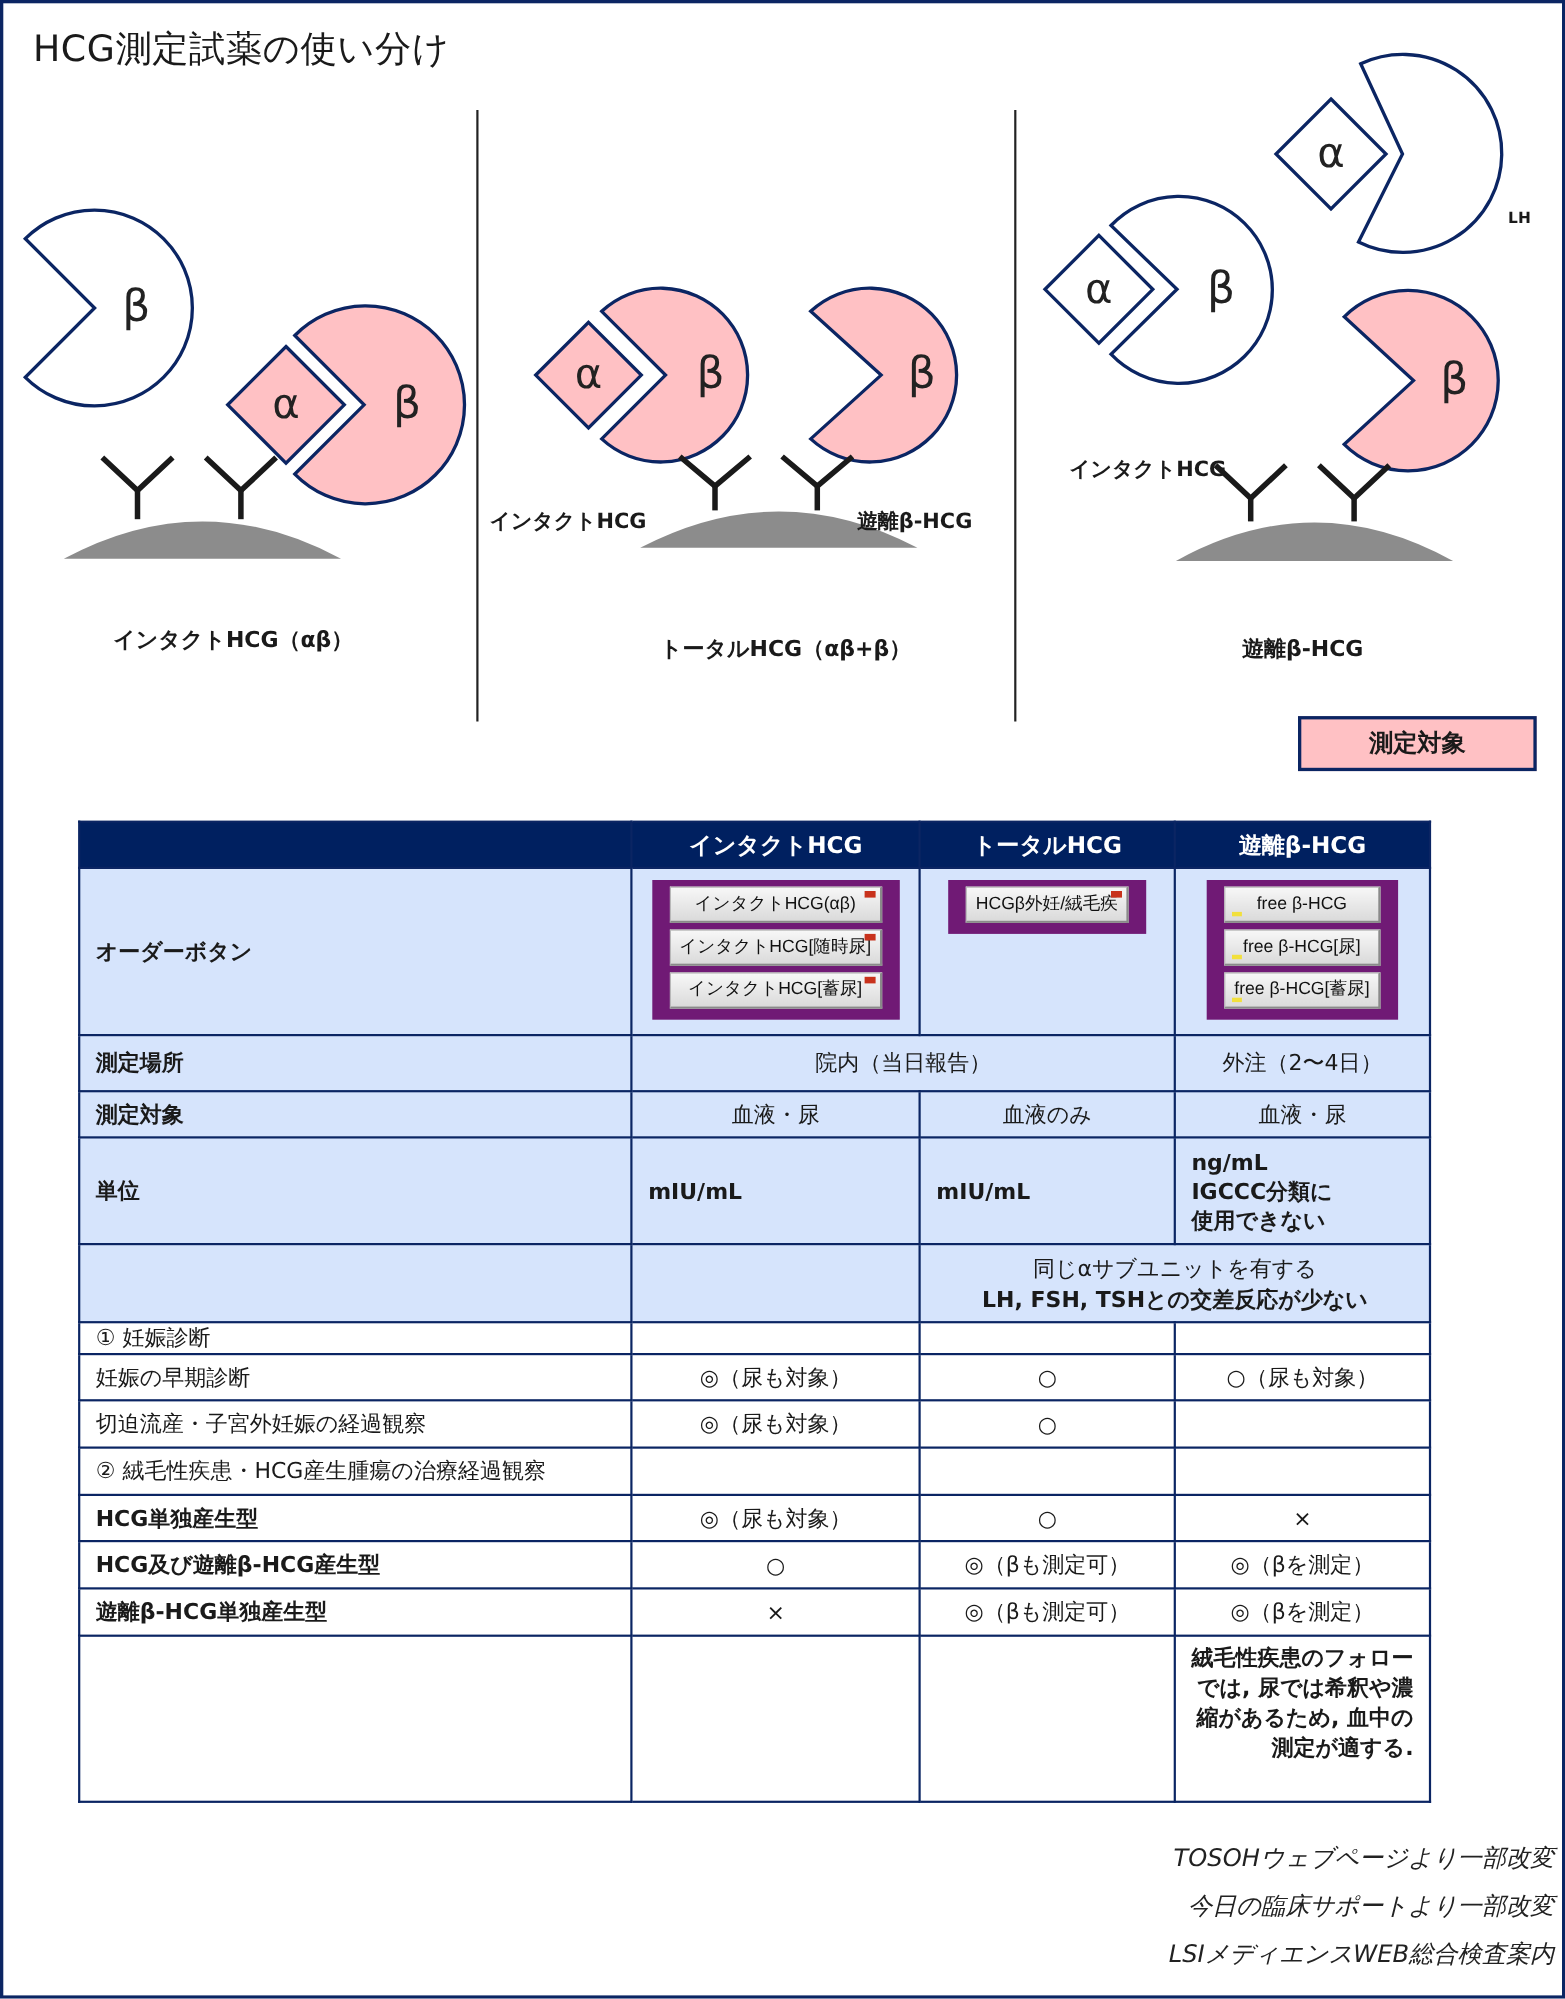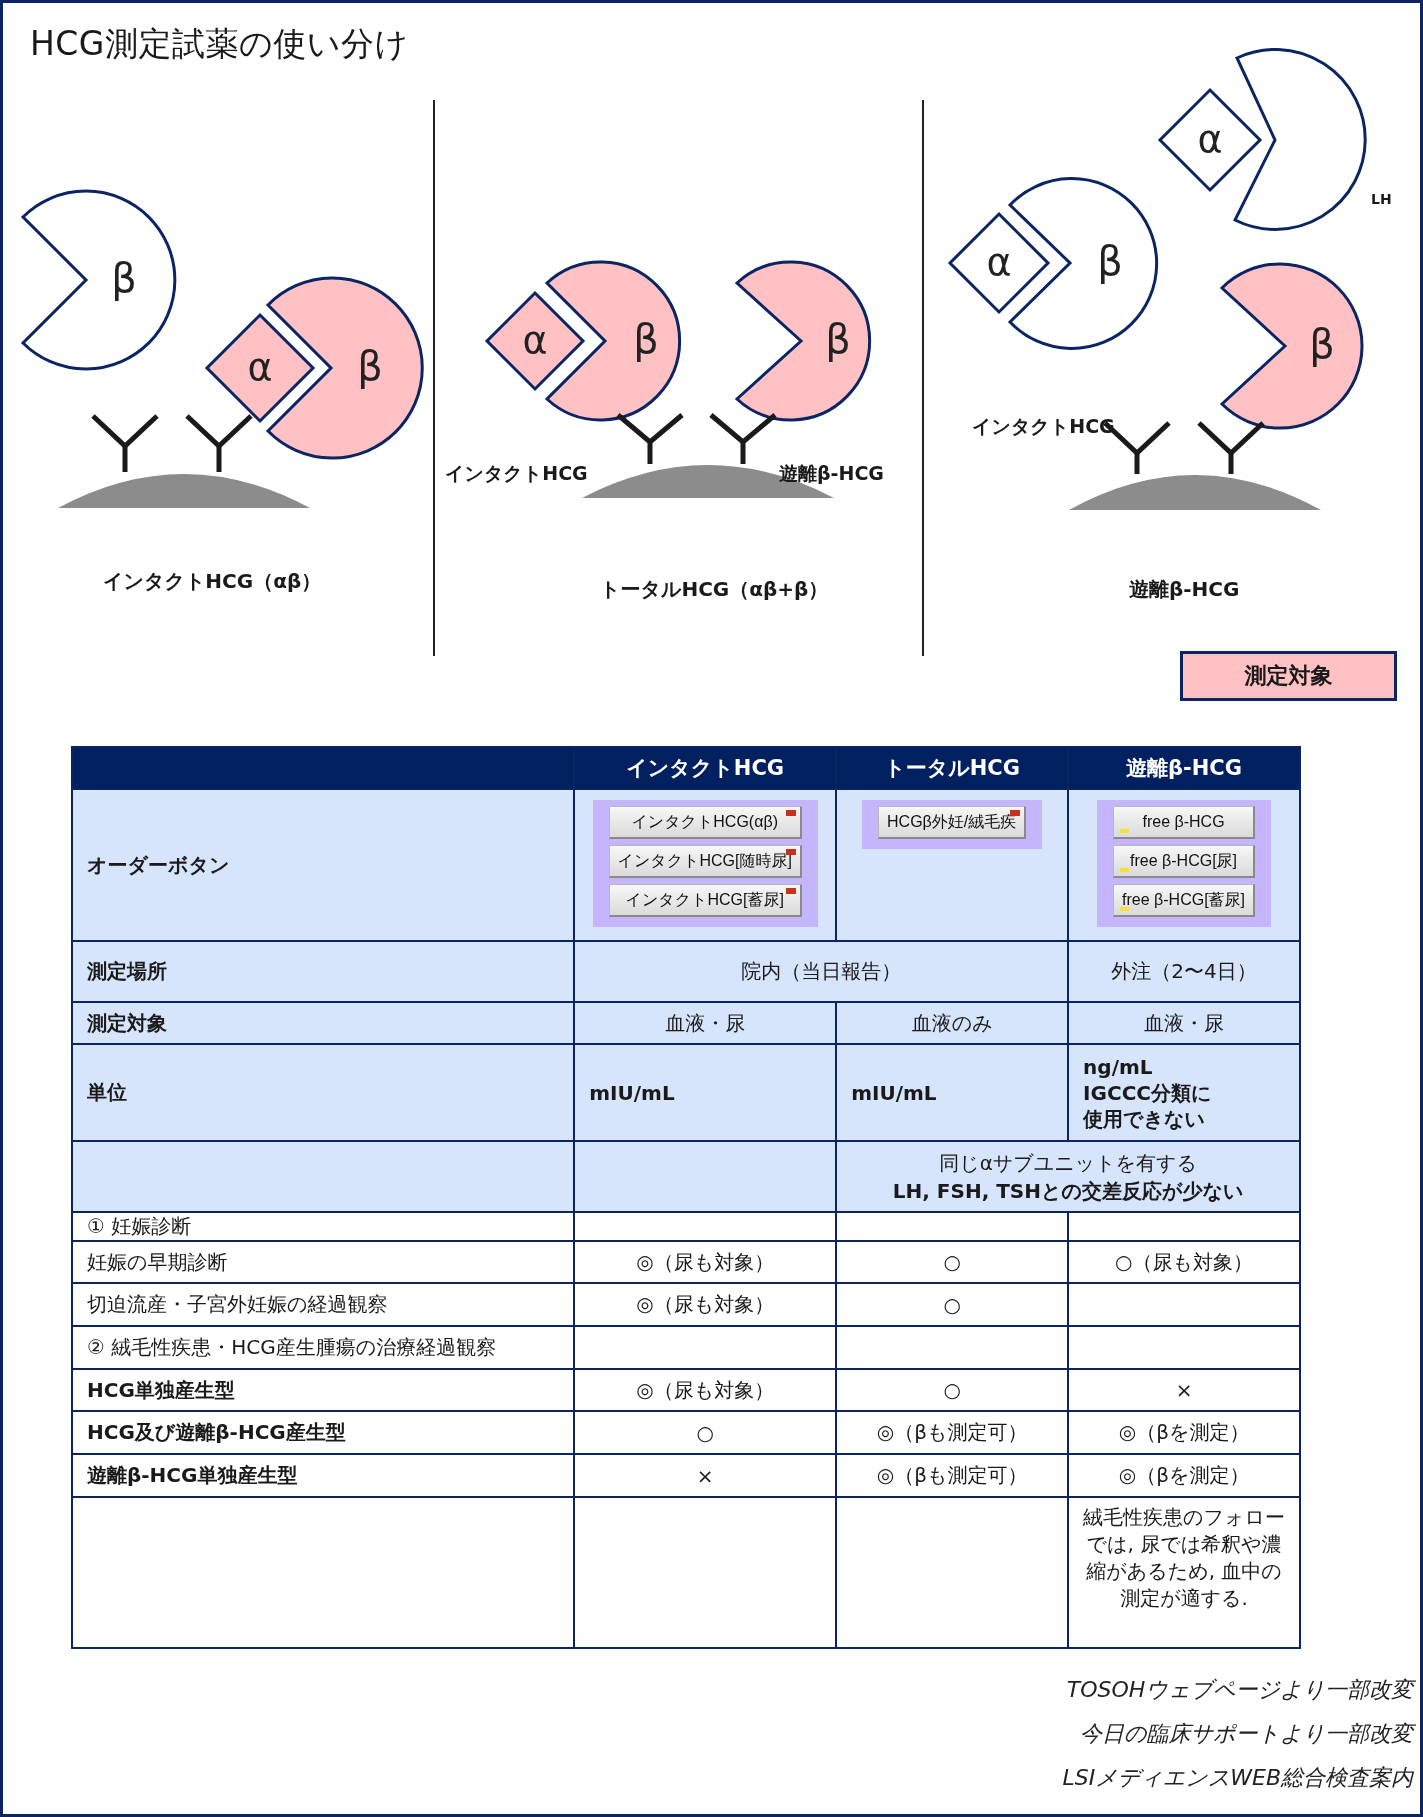--- a/index.html
+++ b/index.html
@@ -12,26 +12,26 @@
   table.main{position:absolute;left:71px;top:746px;width:1230px;border-collapse:collapse;font-size:20px;}
   table.main td, table.main th{border:2px solid #0b2563;padding:0 14px;}
   table.main th{background:#002060;color:#fff;height:40px;font-weight:bold;font-size:21px;text-align:center;}
   table.main th.first{background:#002060;}
   tr.blue td{background:#d6e4fc;}
   tr.white td{background:#fff;}
   td.c{text-align:left;font-weight:bold;}
   td.cn{text-align:center;}
   td.lbl1{font-weight:bold;}
   td.indent{padding-left:44px;}
-  .btnbox{display:inline-block;background:#c4b5fd;padding:4px 16px;}
+  .btnbox{display:inline-block;background:#701a75;padding:4px 16px;}
   .obtn{display:block;position:relative;margin:2px 0 6px 0;height:30px;line-height:30px;padding:0 8px;font-size:16px;font-family:"Liberation Sans",sans-serif;background:linear-gradient(#f7f7f7,#dadada);border:1px solid #b8b8b8;border-bottom:2px solid #8a8a8a;border-right:2px solid #8a8a8a;text-align:center;white-space:nowrap;color:#111;}
   .obtn .flag{position:absolute;right:4px;top:3px;width:10px;height:6px;background:#c8321c;}
   .obtn .yflag{position:absolute;left:6px;bottom:4px;width:9px;height:4px;background:#f2e03c;}
   .sources{position:absolute;right:10px;top:1668px;text-align:right;font-style:italic;font-size:22px;line-height:44px;color:#222;}
-  .note{font-weight:normal;font-size:20px;line-height:27px;text-align:center;padding:6px 14px !important;vertical-align:top;}
+  .note{font-weight:bold;font-size:20px;line-height:27px;text-align:right;padding:6px 14px !important;vertical-align:top;}
 </style>
 </head>
 <body>
 
 <div class="frame"></div>
 <div class="title">HCG測定試薬の使い分け</div>
 
 <svg class="diagram" width="1423" height="680">
 
   <line x1="434" y1="100" x2="434" y2="656" stroke="#222" stroke-width="2"></line>
@@ -130,21 +130,21 @@
       </div>
     </td>
     <td class="cn" style="vertical-align:top;padding-top:10px;">
       <div class="btnbox">
         <div class="obtn"><span>free β-HCG</span><span class="yflag"></span></div>
         <div class="obtn"><span>free β-HCG[尿]</span><span class="yflag"></span></div>
         <div class="obtn"><span>free β-HCG[蓄尿]</span><span class="yflag"></span></div>
       </div>
     </td>
   </tr>
-  <tr class="blue" style="height:61px">
+  <tr class="blue" style="height:51px">
     <td class="lbl1">測定場所</td>
     <td class="cn" colspan="2">院内（当日報告）</td>
     <td class="cn">外注（2〜4日）</td>
   </tr>
   <tr class="blue" style="height:42px">
     <td class="lbl1">測定対象</td>
     <td class="cn">血液・尿</td>
     <td class="cn">血液のみ</td>
     <td class="cn">血液・尿</td>
   </tr>

